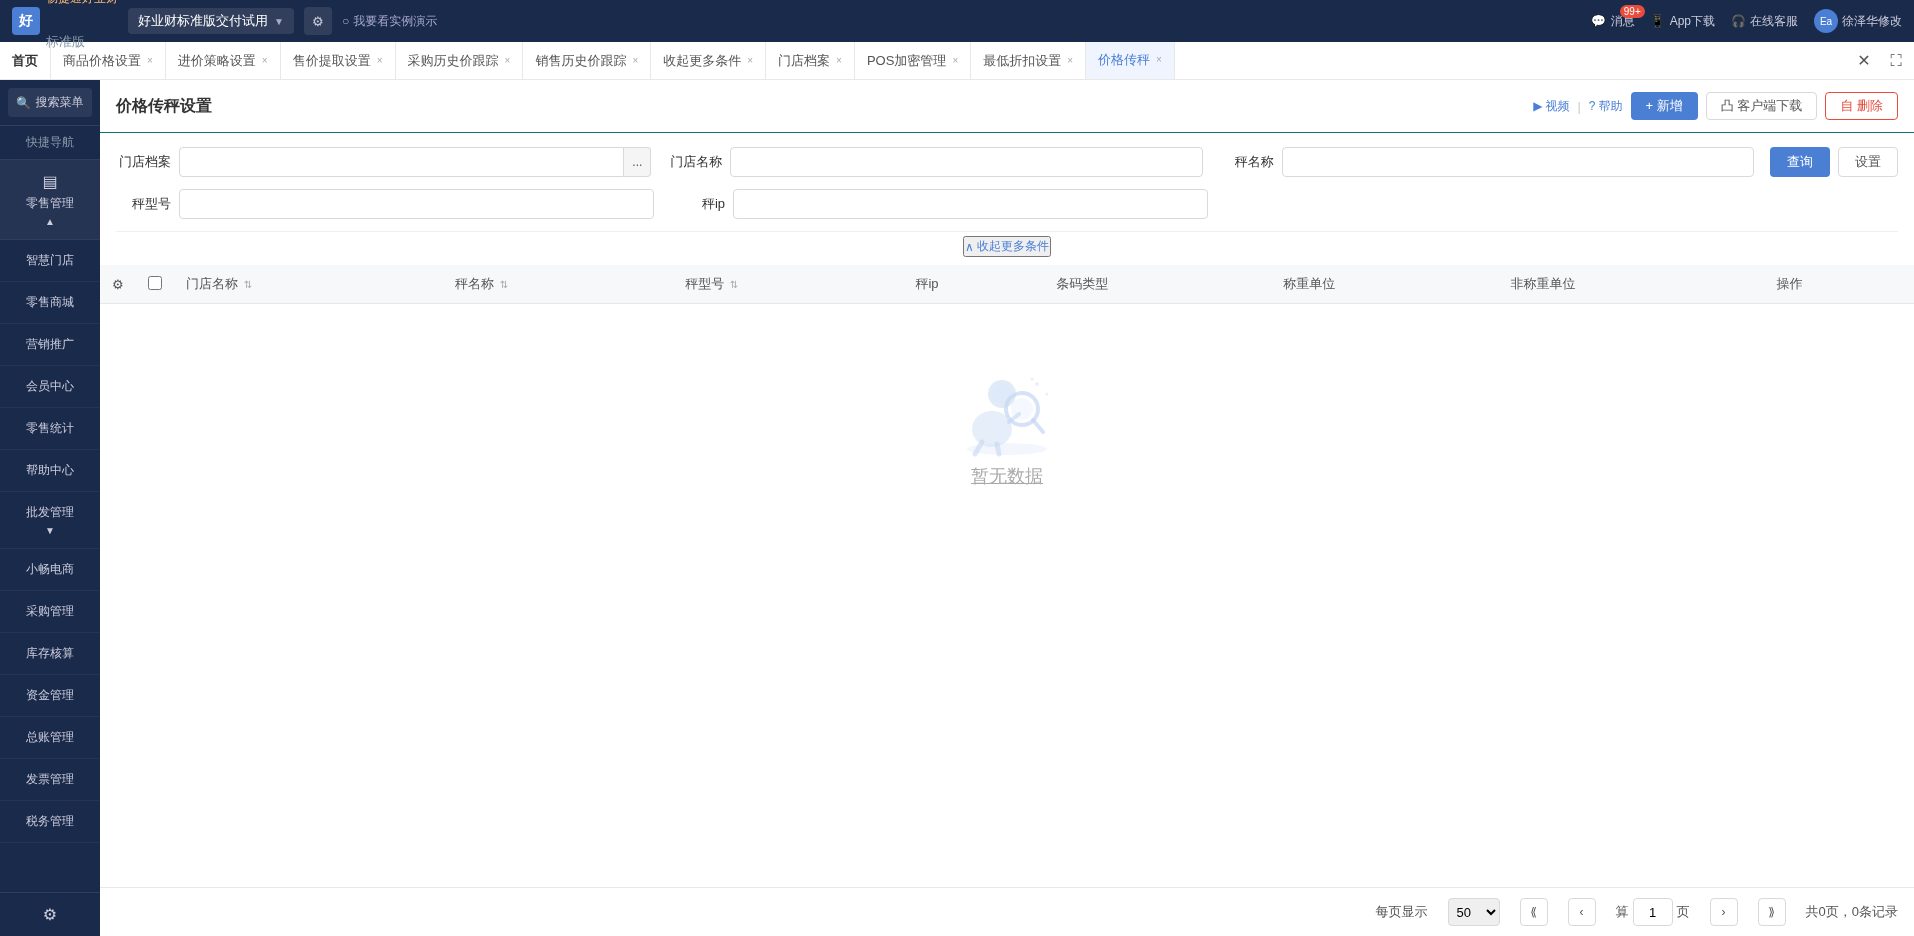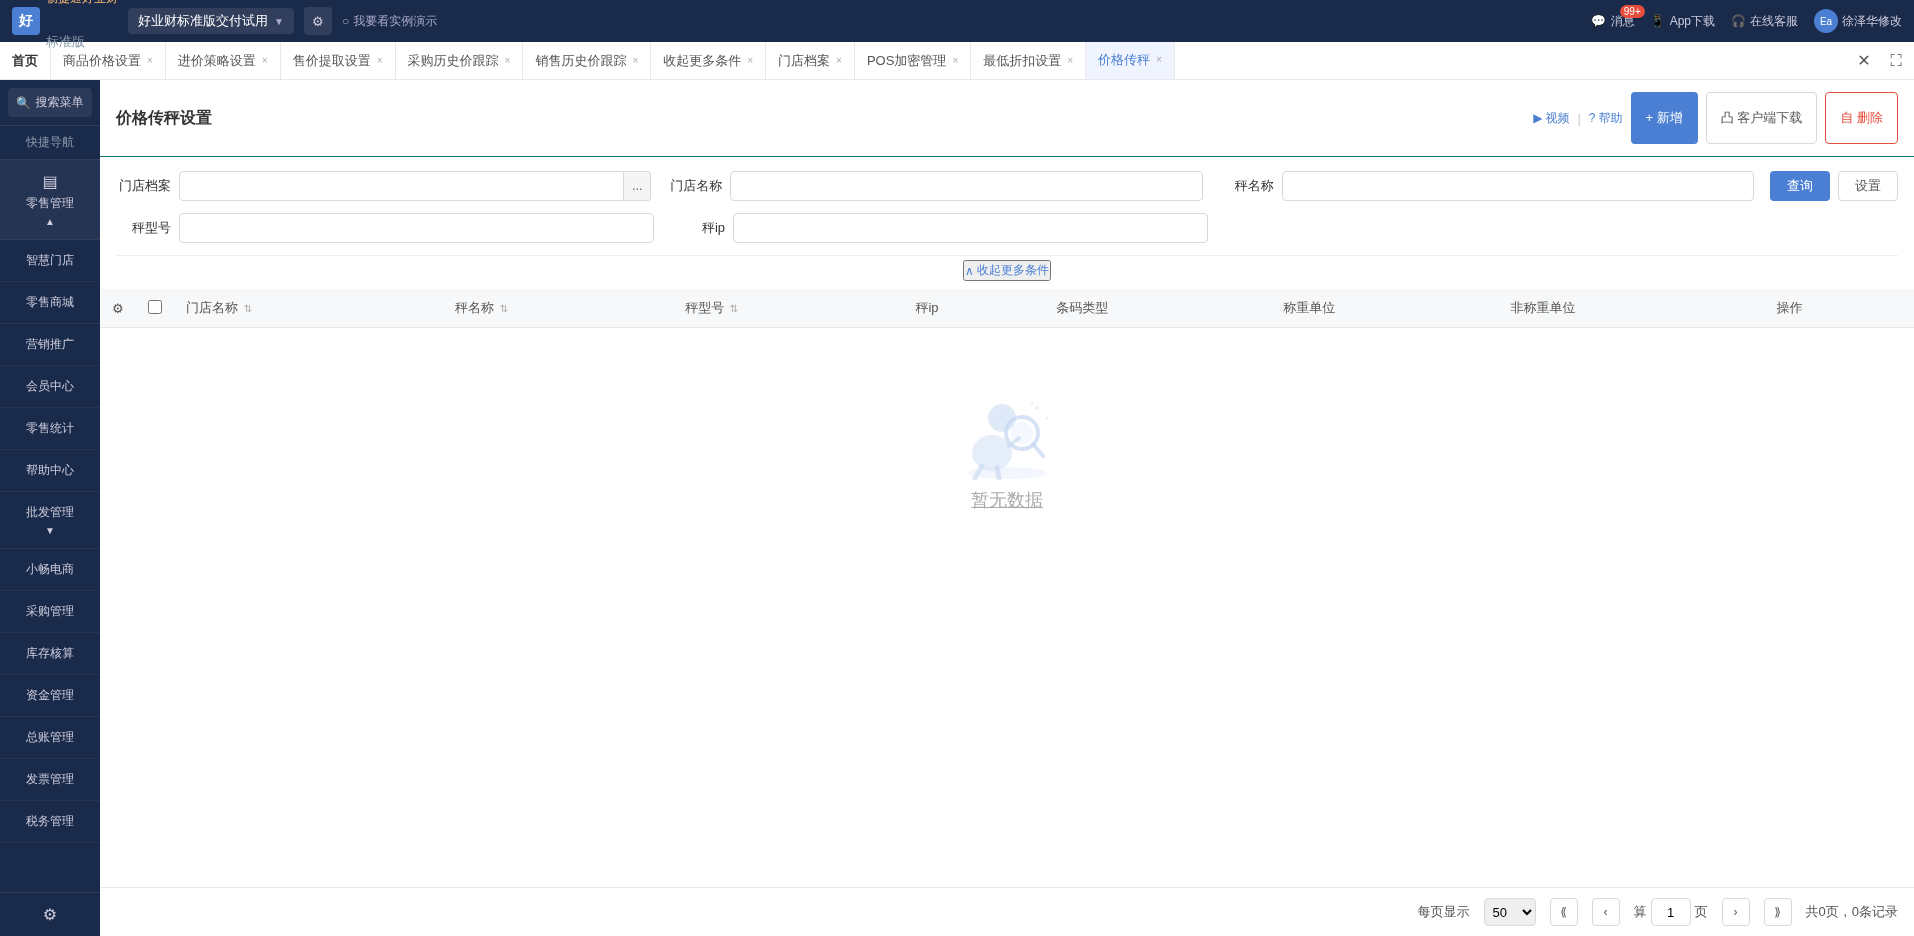--- a/index.html
+++ b/index.html
@@ -144,21 +144,21 @@
 
     .page-header {
       display: flex; align-items: center; justify-content: space-between;
       padding: 12px 16px;
       border-bottom: 1px solid #0f766e;
     }
     .page-title { font-size: 16px; font-weight: bold; color: #333; }
     .page-actions { display: flex; align-items: center; gap: 8px; }
     .page-action-link { color: #4a7fd4; font-size: 12px; cursor: pointer; display: flex; align-items: center; gap: 3px; }
     .separator { color: #ccc; }
-    .btn { padding: 16px 14px; border-radius: 4px; font-size: 13px; cursor: pointer; border: 1px solid transparent; display: flex; align-items: center; gap: 4px; }
+    .btn { padding: 4px 14px; border-radius: 4px; font-size: 13px; cursor: pointer; border: 1px solid transparent; display: flex; align-items: center; gap: 4px; }
     .btn-primary { background: #4a7fd4; color: white; }
     .btn-default { background: white; color: #555; border-color: #d9d9d9; }
     .btn-danger { background: white; color: #e74c3c; border-color: #e74c3c; }
 
     
     .search-form {
       padding: 14px 16px 0;
       background: white;
     }
     .form-row { display: flex; gap: 16px; margin-bottom: 12px; align-items: center; }
@@ -195,21 +195,21 @@
       display: flex; flex-direction: column; align-items: center; justify-content: center;
       padding: 60px 20px;
       color: #999;
     }
     .empty-text { font-size: 18px; color: #aaa; text-decoration: underline; }
 
     
     .pagination {
       display: flex; align-items: center; justify-content: flex-end;
       padding: 10px 16px; border-top: 1px solid #e8e8e8; background: #fff;
-      gap: 14px;
+      gap: 20px;
     }
     .pagination-label { font-size: 13px; color: #555; }
     .pagination-select { border: 1px solid #d9d9d9; border-radius: 4px; padding: 3px 4px; font-size: 13px; height: 28px; }
     .pagination-btn { width: 28px; height: 28px; border: 1px solid #d9d9d9; background: white; border-radius: 4px; cursor: pointer; display: flex; align-items: center; justify-content: center; font-size: 12px; color: #555; }
     .pagination-btn:disabled { color: #ccc; cursor: default; }
     .pagination-info { font-size: 13px; color: #555; display: flex; align-items: center; gap: 4px; }
     .pagination-input { width: 40px; height: 28px; border: 1px solid #d9d9d9; border-radius: 4px; text-align: center; font-size: 13px; }
 
     
     .empty-svg { width: 120px; height: 100px; opacity: 0.6; }

